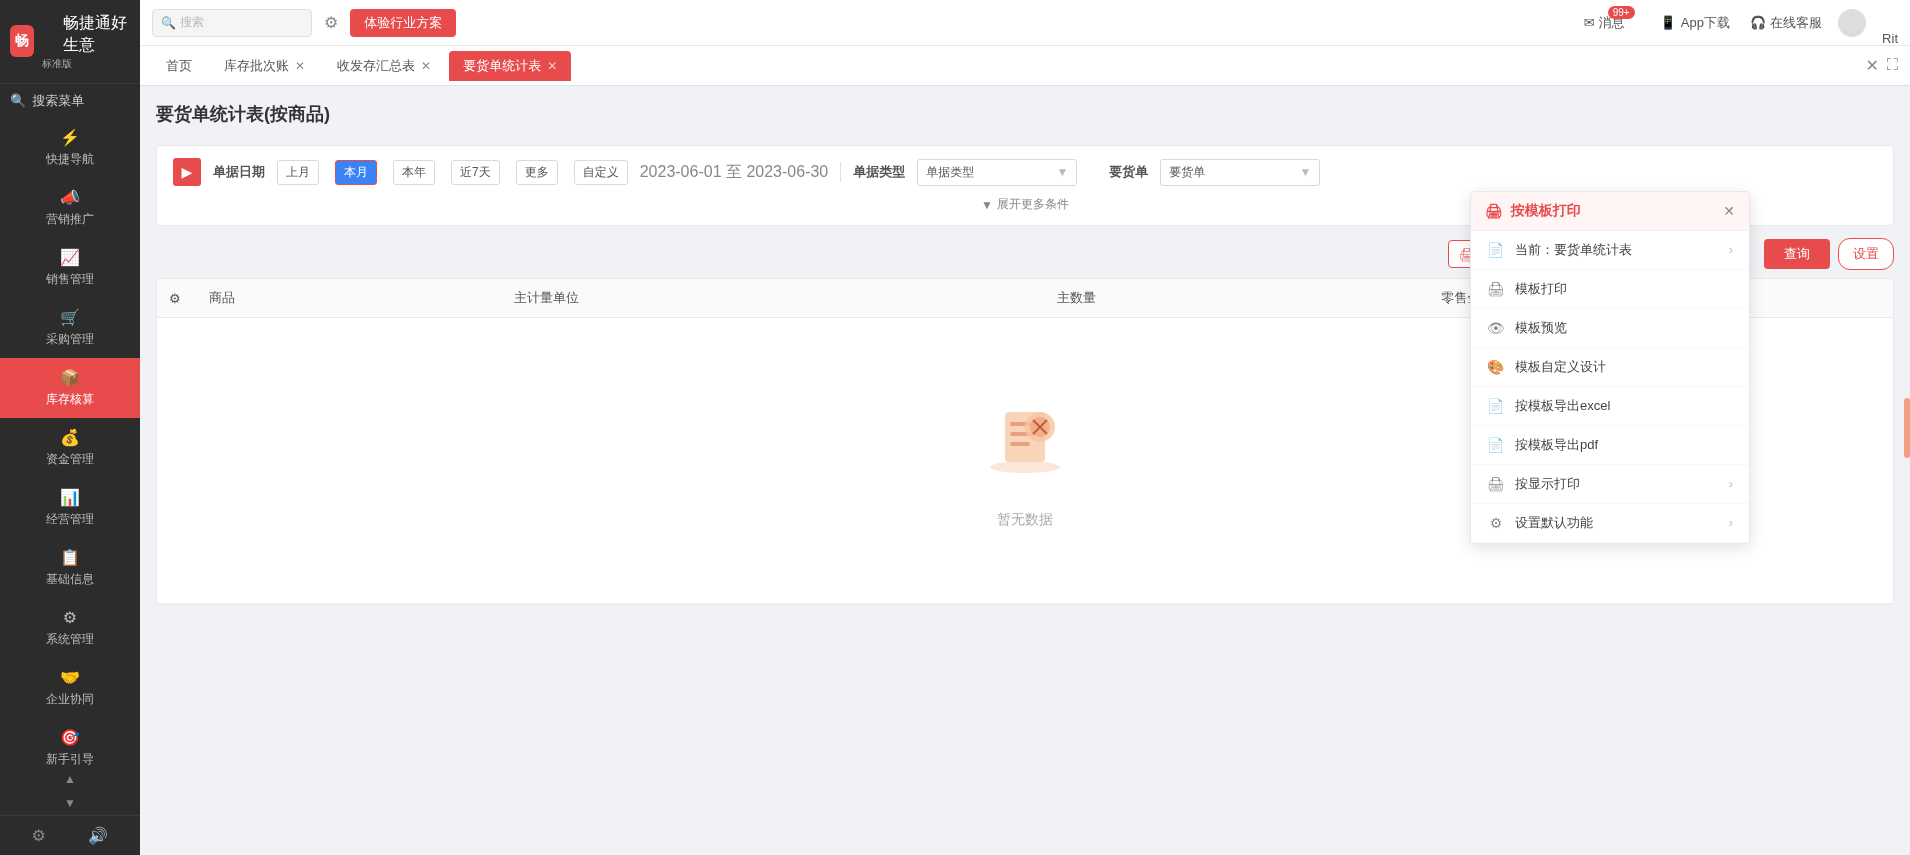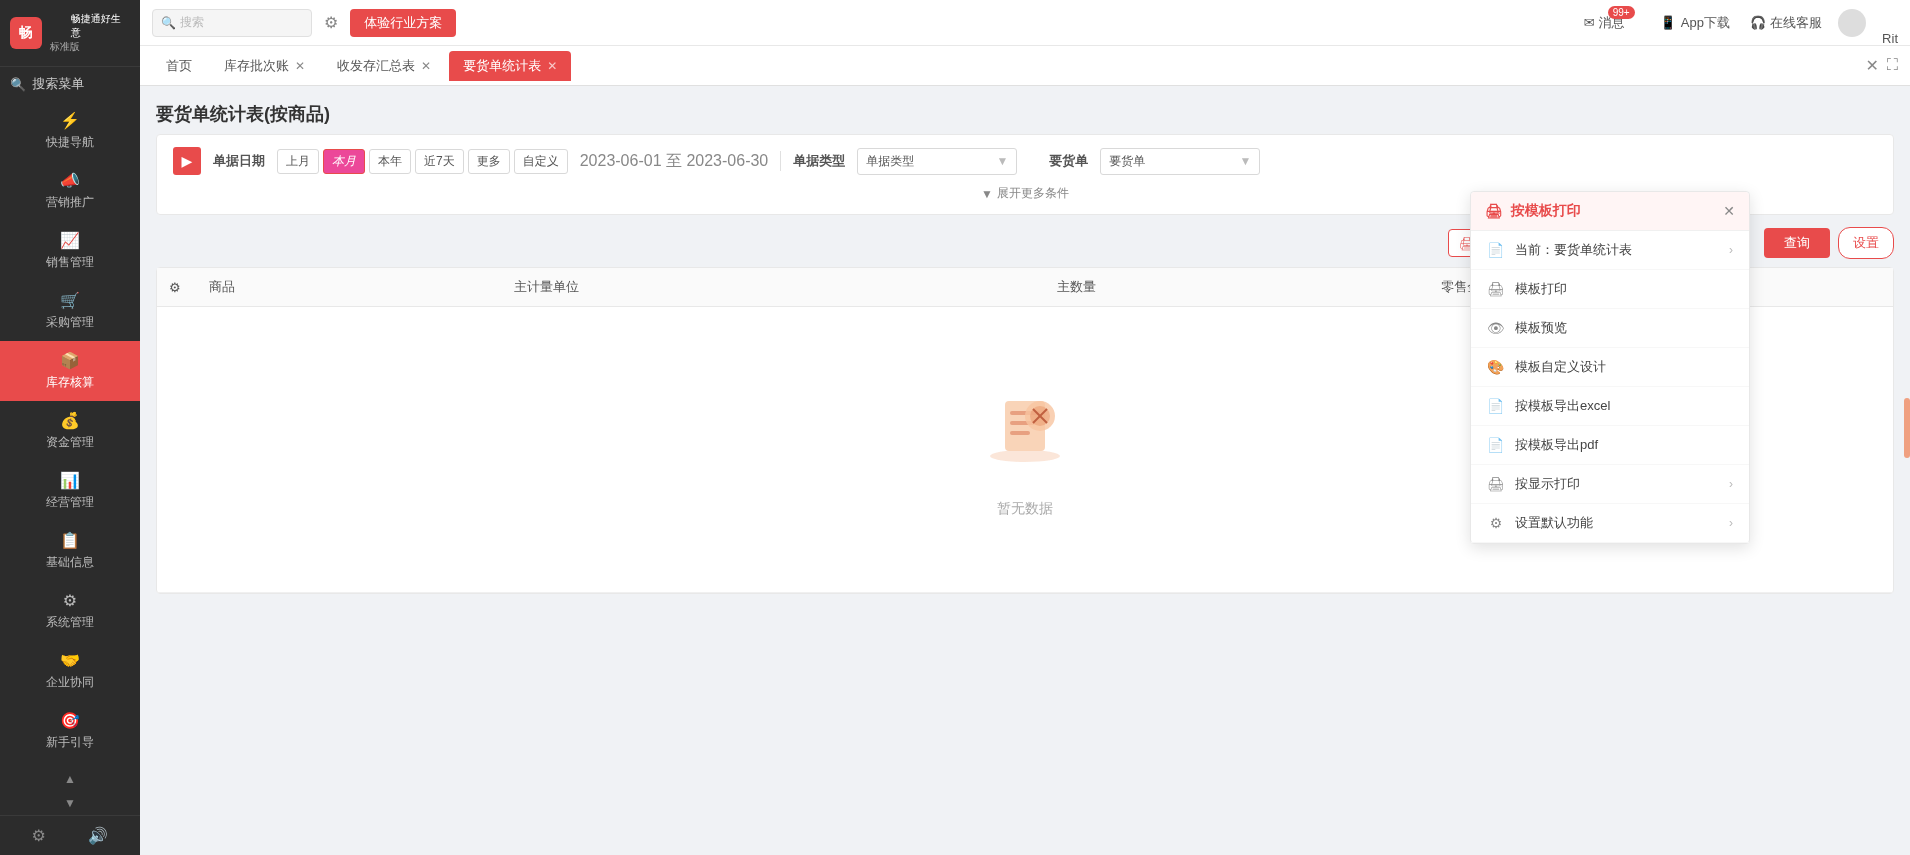--- a/index.html
+++ b/index.html
@@ -2,21 +2,21 @@
 <html><head>
   <meta charset="utf-8">
   <style>
     * { margin: 0; padding: 0; box-sizing: border-box; }
     body { font-family: 'Microsoft YaHei', Arial, sans-serif; font-size: 13px; background: #f0f2f5; color: #333; width: 1910px; height: 855px; overflow: hidden; display: flex; }
 
     
     .sidebar { width: 140px; background: #2c2c2c; color: #ccc; display: flex; flex-direction: column; height: 855px; flex-shrink: 0; }
     .sidebar-logo { padding: 12px 10px; display: flex; align-items: center; gap: 8px; border-bottom: 1px solid #3a3a3a; }
     .sidebar-logo-icon { width: 32px; height: 32px; background: #e84b4b; border-radius: 6px; display: flex; align-items: center; justify-content: center; color: white; font-size: 14px; font-weight: bold; }
-    .sidebar-logo-text { font-size: 10px; color: #fff; line-height: 1.4; margin-left: 21px; }
+    .sidebar-logo-text { font-size: 16px; color: #fff; line-height: 1.4; margin-left: 21px; }
     .sidebar-logo-sub { font-size: 10px; color: #aaa; }
     .sidebar-search { padding: 8px 10px; display: flex; align-items: center; gap: 6px; cursor: pointer; color: #ccc; font-size: 13px; }
     .sidebar-nav { flex: 1; overflow-y: auto; }
     .sidebar-nav::-webkit-scrollbar { width: 3px; }
     .sidebar-nav::-webkit-scrollbar-thumb { background: #555; }
     .nav-item { display: flex; flex-direction: column; align-items: center; padding: 10px 0; cursor: pointer; font-size: 12px; color: #bbb; gap: 4px; }
     .nav-item.active { color: #fff; background: #e84b4b; }
     .nav-item-icon { font-size: 16px; }
     .sidebar-scroll-btn { width: 100%; height: 24px; background: #2c2c2c; display: flex; align-items: center; justify-content: center; cursor: pointer; color: #888; font-size: 12px; }
     .sidebar-footer { padding: 10px; display: flex; justify-content: space-around; border-top: 1px solid #3a3a3a; }
@@ -38,29 +38,29 @@
     
     .tabs { height: 40px; background: #fff; display: flex; align-items: center; padding: 0 12px; border-bottom: 1px solid #e0e0e0; flex-shrink: 0; gap: 4px; }
     .tab { display: flex; align-items: center; gap: 6px; padding: 6px 14px; cursor: pointer; font-size: 13px; color: #555; border-radius: 4px 4px 0 0; white-space: nowrap; justify-content: center; }
     .tab.active { background: #e84b4b; color: white; }
     .tab-close { font-size: 12px; color: inherit; opacity: 0.7; }
     .tab-home { color: #555; }
     .tabs-window-controls { margin-left: auto; display: flex; gap: 8px; color: #888; font-size: 16px; }
 
     
     .content { flex: 1; padding: 16px; overflow: auto; position: relative; }
-    .page-title { font-size: 18px; font-weight: bold; color: #333; margin-bottom: 8px; }
+    .page-title { font-size: 18px; font-weight: bold; color: #333; margin-bottom: 19px; }
 
     
     .filter-bar { background: #fff; border-radius: 4px; padding: 12px 16px; margin-bottom: 12px; border: 1px solid #e8e8e8; }
     .filter-row { display: flex; align-items: center; gap: 12px; flex-wrap: wrap; }
     .filter-label { color: #555; font-size: 13px; white-space: nowrap; font-weight: bold; }
-    .date-btns { display: flex; align-items: center; gap: 4px; }
+    .date-btns { display: flex; align-items: center; gap: 16px; }
     .date-btn { padding: 3px 8px; border: 1px solid #d9d9d9; border-radius: 3px; font-size: 12px; cursor: pointer; background: white; color: #555; }
-    .date-btn.active { background: #ec4899; color: white; border-color: #e84b4b; font-style: italic; }
+    .date-btn.active { background: #3b82f6; color: white; border-color: #e84b4b; }
     .date-range { color: #888; font-size: 16px; }
     .filter-divider { width: 1px; height: 20px; background: #e0e0e0; }
     .filter-select { display: flex; align-items: center; gap: 6px; border: 1px solid #d9d9d9; border-radius: 3px; padding: 4px 8px; min-width: 160px; cursor: pointer; background: white; font-size: 12px; color: #555; }
     .expand-btn { display: flex; align-items: center; gap: 4px; color: #888; font-size: 12px; cursor: pointer; margin-top: 8px; }
     .expand-area { text-align: center; }
 
     
     .action-bar { display: flex; align-items: center; justify-content: flex-end; gap: 8px; margin-bottom: 8px; }
     .action-more { color: #888; font-size: 18px; cursor: pointer; padding: 4px; }
 

